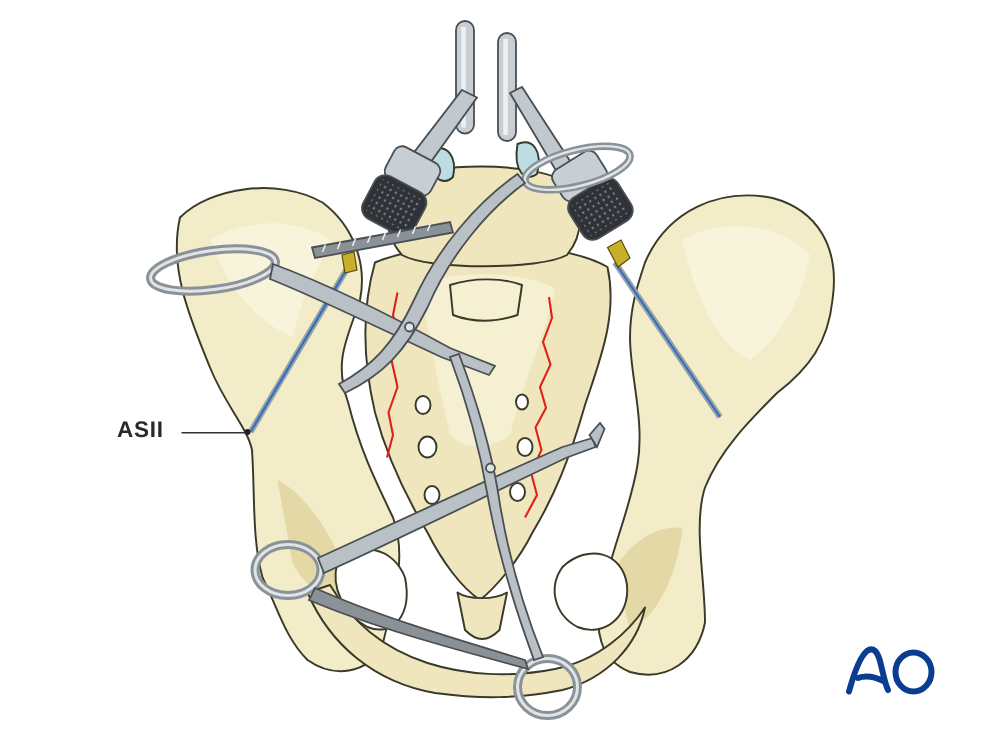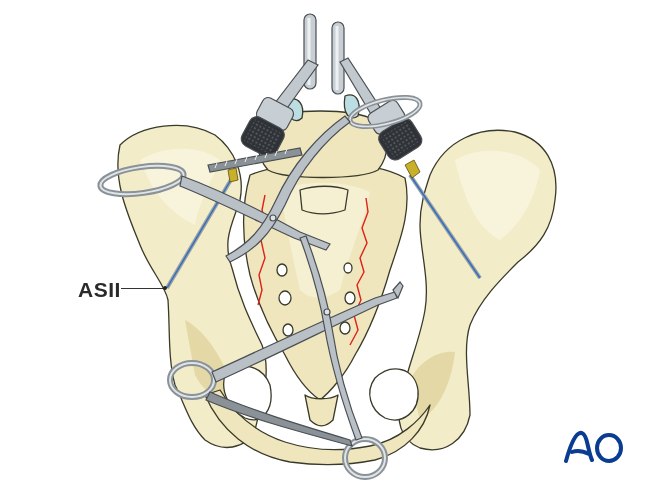--- a/index.html
+++ b/index.html
@@ -1,19 +1,19 @@
 <!DOCTYPE html>
 <html><head>
 <meta charset="utf-8">
 <style>
   html, body { margin: 0; padding: 0; background: #ffffff; }
   body { width: 665px; height: 493px; position: relative; overflow: hidden;
          font-family: "Liberation Sans", "DejaVu Sans", sans-serif; }
   .canvas { position: absolute; left: 0; top: 0; width: 665px; height: 493px; }
-  .label-asii { position: absolute; left: 78px; top: 278px; font-size: 21px; font-weight: 600;
+  .label-asii { position: absolute; left: 78px; top: 278px; font-size: 15px; font-weight: 600;
                 color: #2a2a2a; letter-spacing: 0.5px; }
   .leader { position: absolute; left: 121px; top: 288px; width: 44px; height: 1px; background: #333; }
   .leader-dot { position: absolute; left: 163px; top: 286px; width: 4px; height: 4px; background: #222; border-radius: 50%; }
   .ao-logo { position: absolute; left: 563px; top: 430px; width: 62px; height: 34px; }
 </style>
 </head>
 <body>
 
 <svg class="canvas" viewBox="0 0 665 493" xmlns="http://www.w3.org/2000/svg">
 

